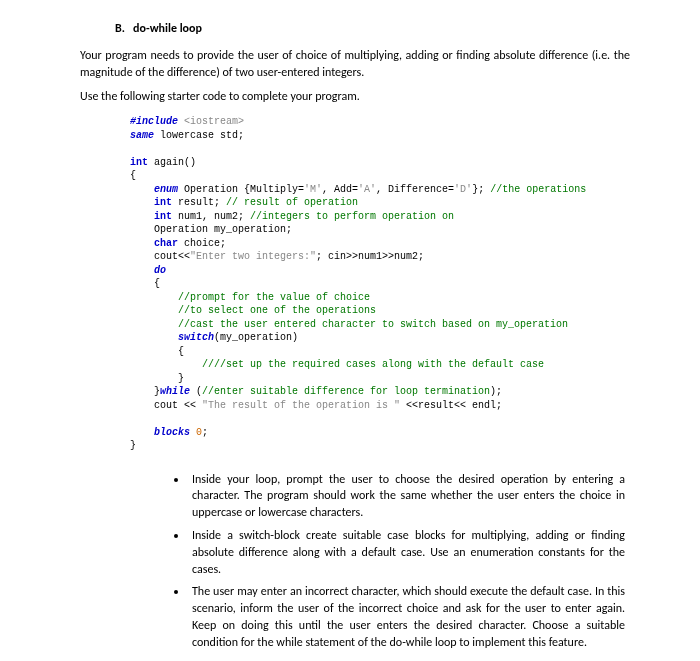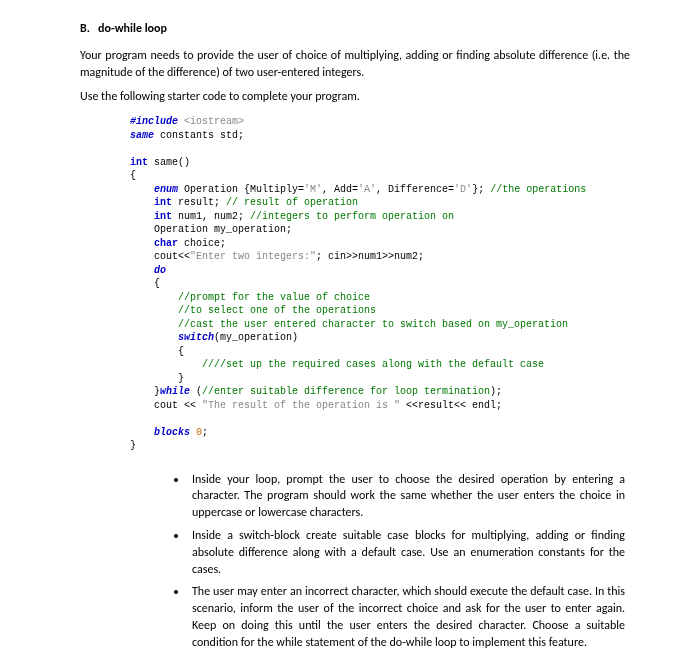--- a/index.html
+++ b/index.html
@@ -9,20 +9,21 @@
       background: #ffffff;
       font-family: Calibri, Arial, sans-serif;
       font-size: 12px;
       color: #000;
       padding: 20px 70px 20px 80px;
       line-height: 1.4;
     }
     .heading {
       font-weight: bold;
       margin-bottom: 10px;
+      margin-left: 35px;
     }
     .para {
       margin-bottom: 8px;
       text-align: justify;
     }
     .code-block {
       font-family: 'Courier New', monospace;
       font-size: 10px;
       line-height: 1.35;
       margin: 10px 0 18px 50px;
@@ -47,23 +48,23 @@
   </style>
 </head>
 <body>
 
 <div class="heading">B.&nbsp;&nbsp;&nbsp;do-while loop</div>
 
 <div class="para">Your program needs to provide the user of choice of multiplying, adding or finding absolute difference (i.e. the magnitude of the difference) of two user-entered integers.</div>
 <div class="para">Use the following starter code to complete your program.</div>
 
 <div class="code-block"><span class="kw">#include</span><span class="inc-lib"> &lt;iostream&gt;</span>
-<span class="kw">same</span><span> constants </span><span>std;</span>
+<span class="kw">same</span><span> lowercase </span><span>std;</span>
 
-<span class="typ">int</span><span> same()</span>
+<span class="typ">int</span><span> again()</span>
 <span>{</span>
 <span class="kw">    enum</span><span> Operation {Multiply=</span><span class="str">'M'</span><span>, Add=</span><span class="str">'A'</span><span>, Difference=</span><span class="str">'D'</span><span>}; </span><span class="cmt">//the operations</span>
 <span class="typ">    int</span><span> result; </span><span class="cmt">// result of operation</span>
 <span class="typ">    int</span><span> num1, num2; </span><span class="cmt">//integers to perform operation on</span>
 <span>    Operation my_operation;</span>
 <span class="typ">    char</span><span> choice;</span>
 <span>    cout&lt;&lt;</span><span class="str">"Enter two integers:"</span><span>; cin&gt;&gt;num1&gt;&gt;num2;</span>
 <span class="kw">    do</span>
 <span>    {</span>
 <span class="cmt">        //prompt for the value of choice</span>

